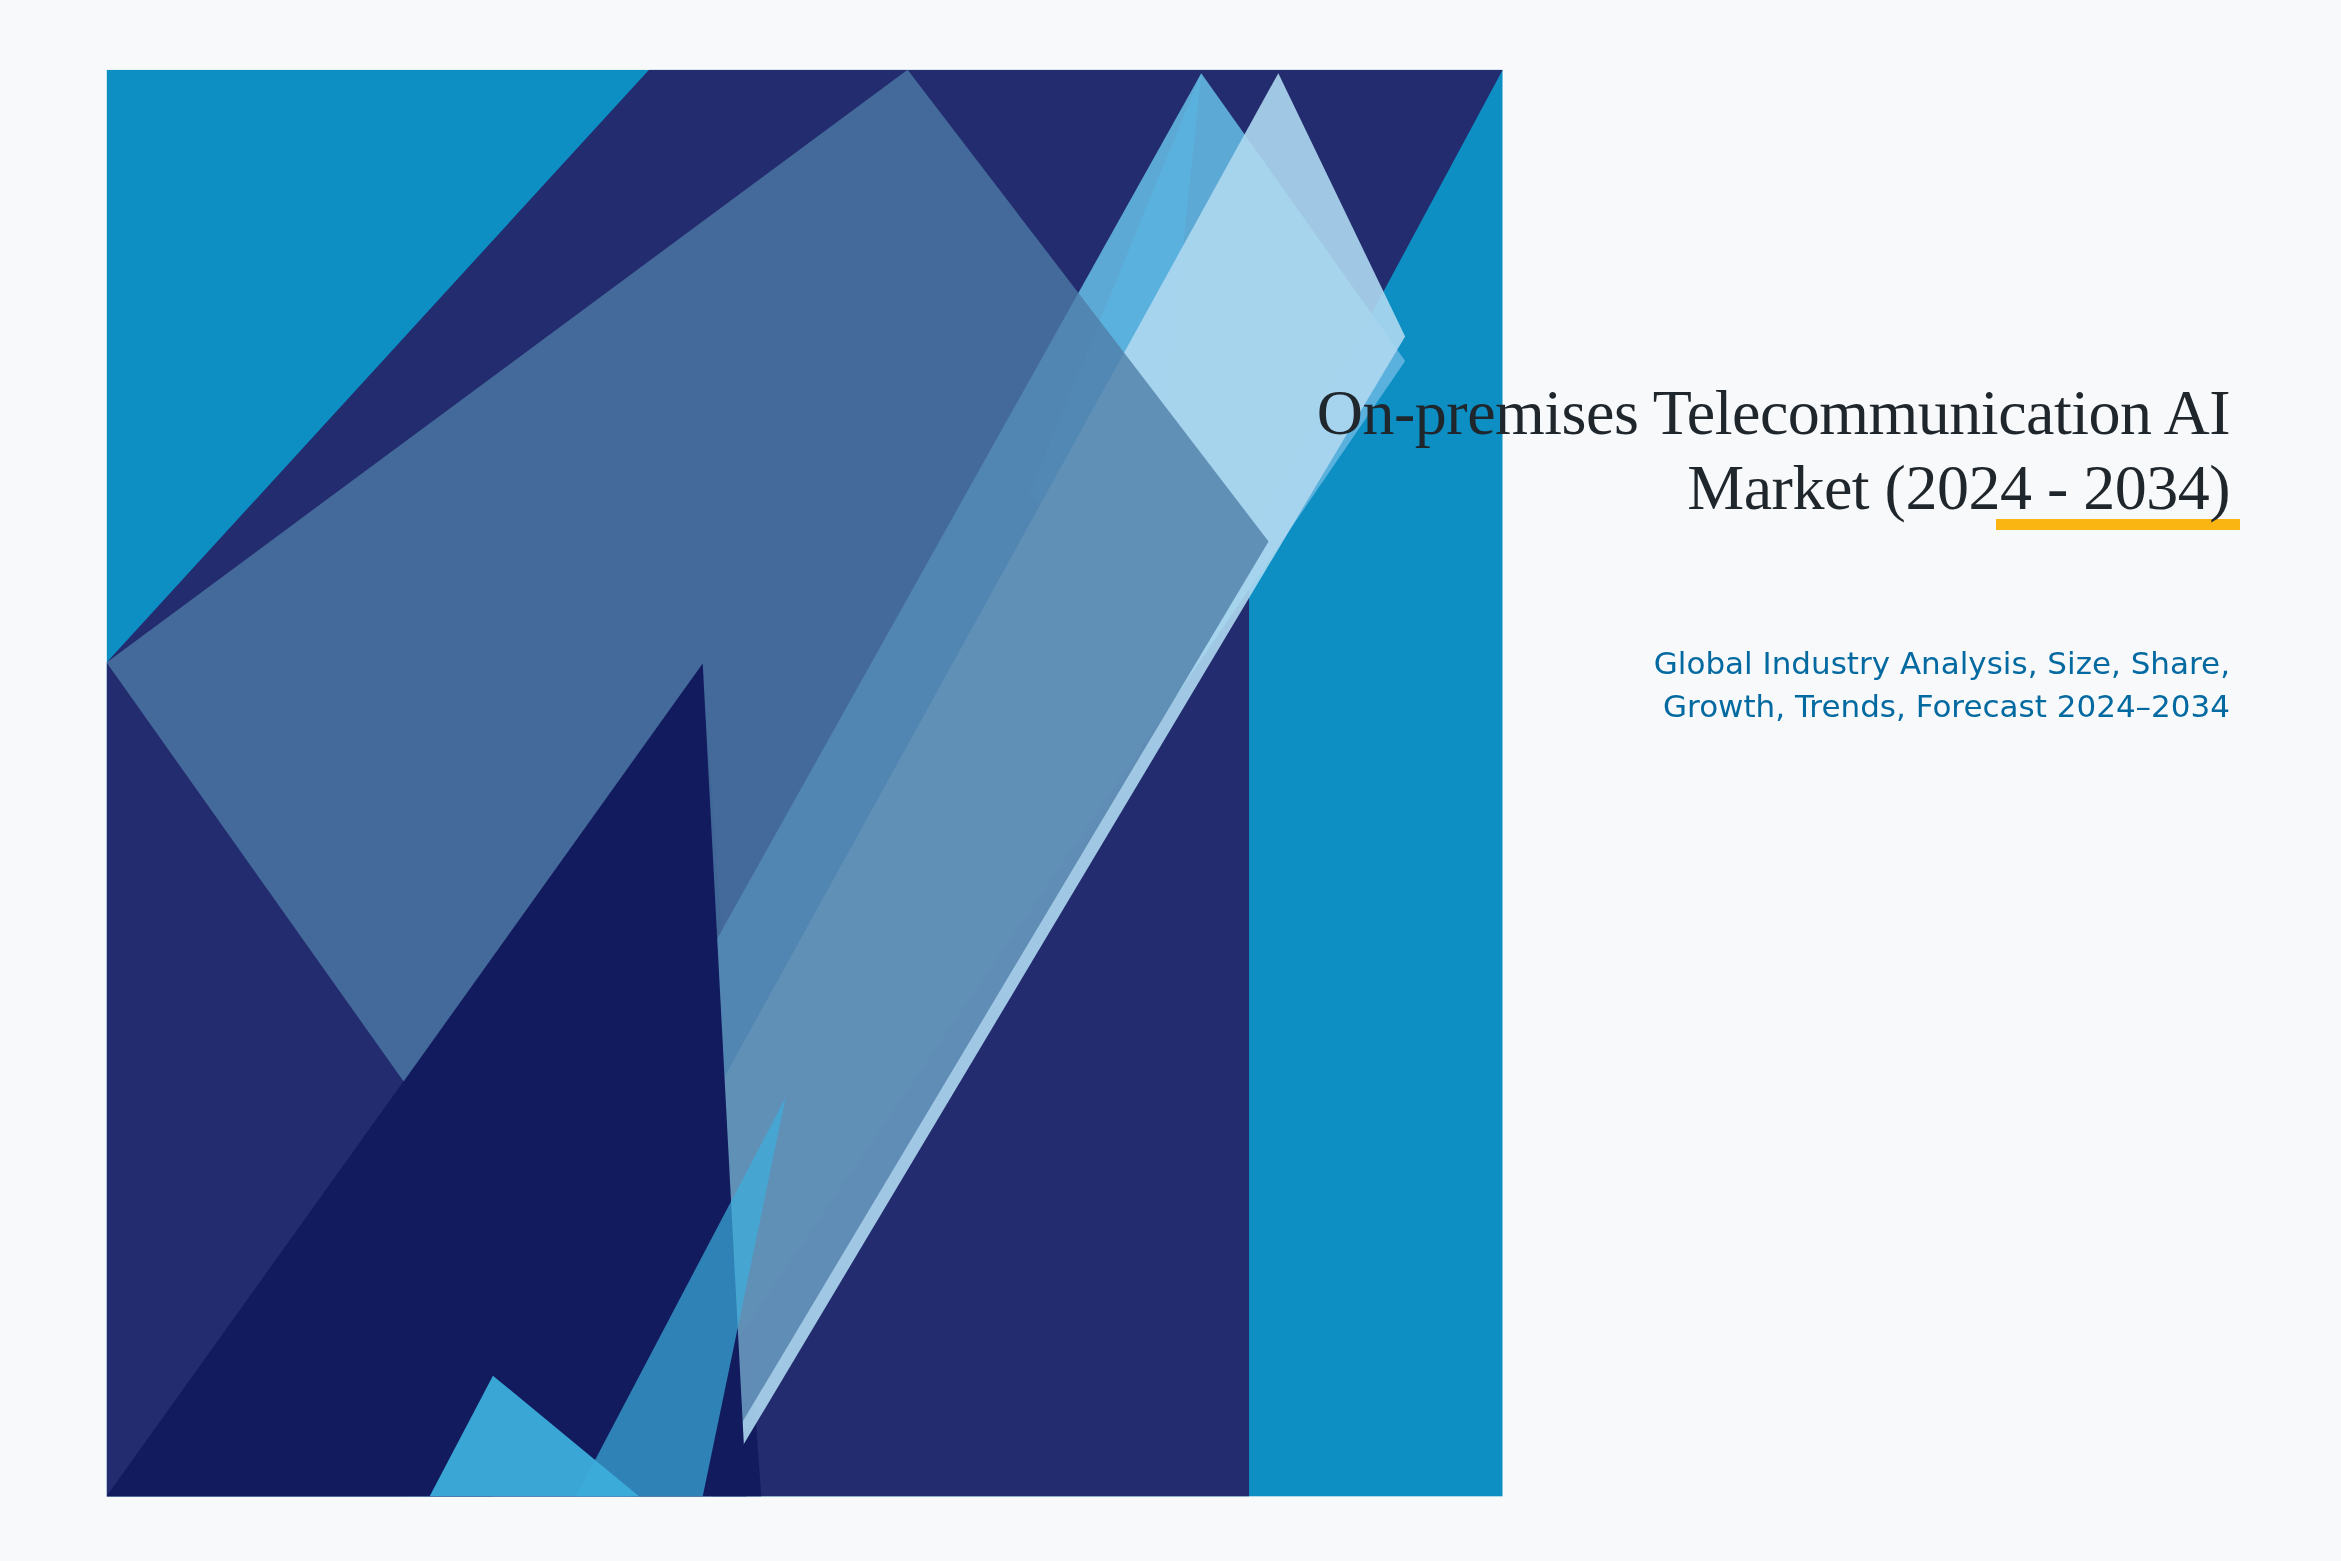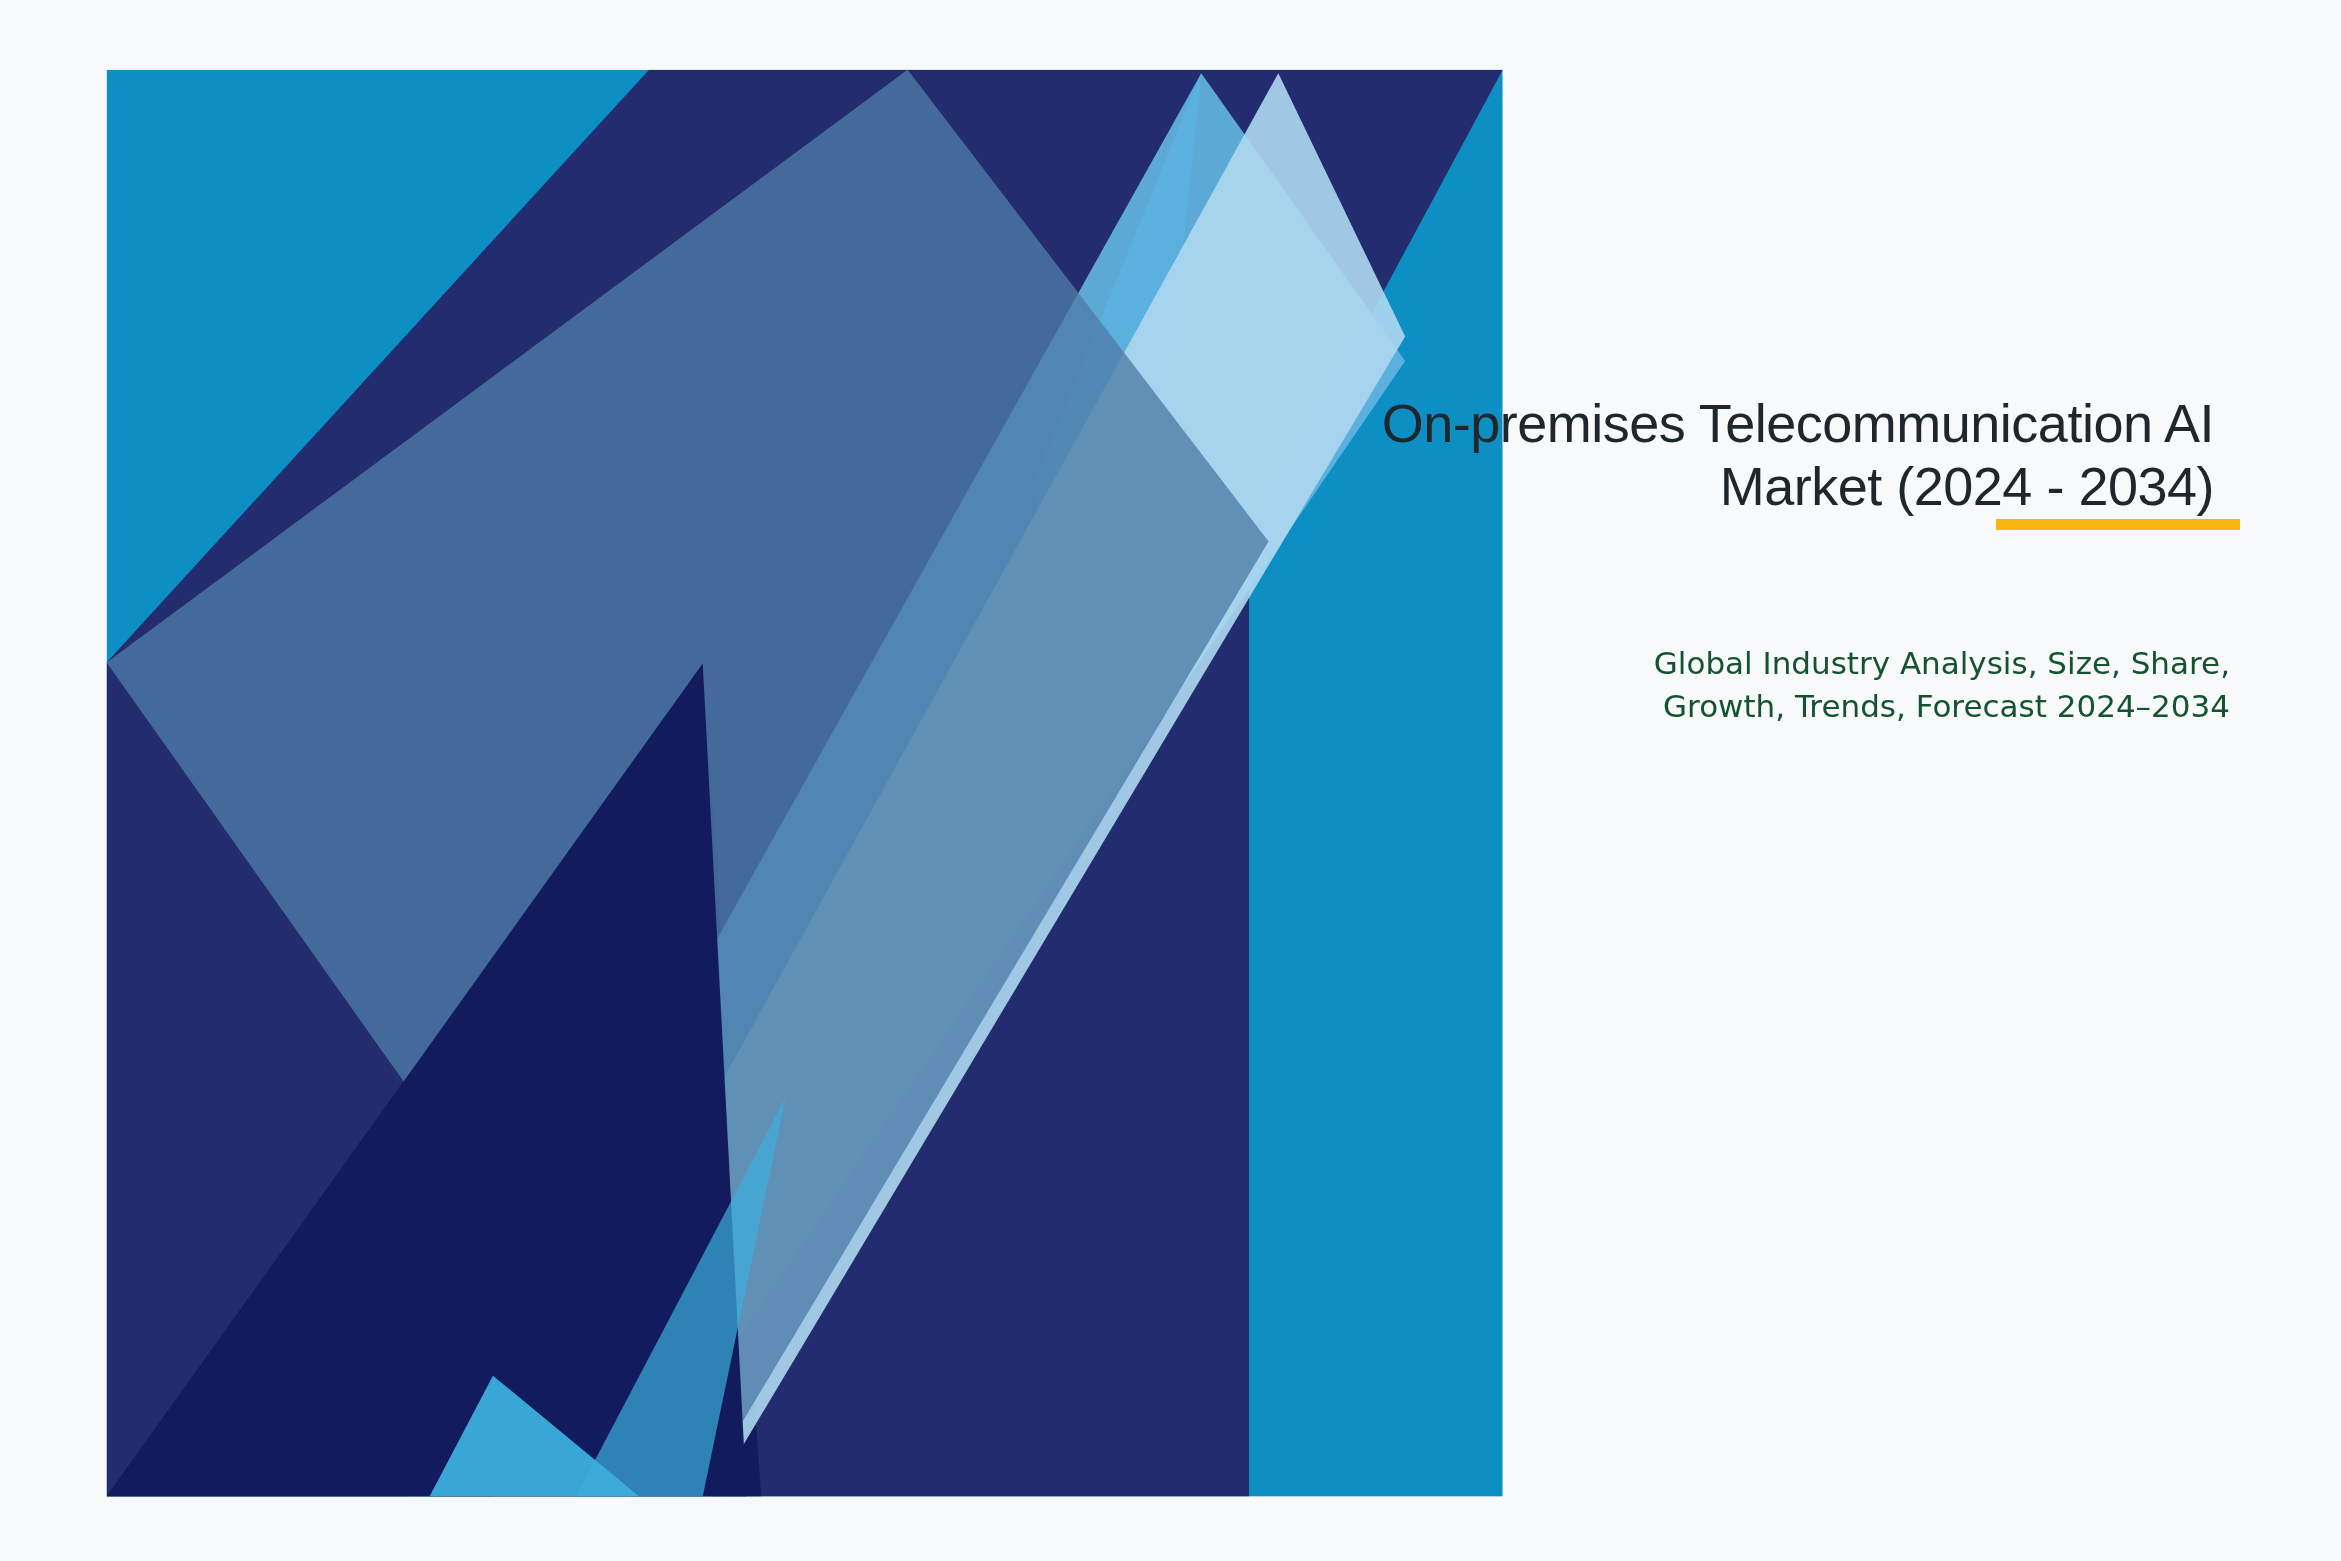--- a/index.html
+++ b/index.html
@@ -30,24 +30,24 @@
   }
   
   #text-block {
     position: absolute;
     left: 898px;
     top: 376px;
     width: 1332px;
     text-align: right;
   }
   #title {
-    margin: 16px;
-    font-family: Liberation Sans, sans-serif;
+    margin: 0;
+    font-family: Liberation Serif, serif;
     font-weight: 400;
-    font-size: 54px;
+    font-size: 64px;
     line-height: 1.17;
     letter-spacing: -0.5px;
     color: #1f262c;
     white-space: pre-line;
     position: relative;
     z-index: 3;
   }
   #highlight-bar {
     position: absolute;
     left: 1996px;
@@ -61,21 +61,21 @@
     position: absolute;
     left: 1269px;
     top: 642px;
     width: 961px;
     margin: 0;
     text-align: right;
     font-family: "DejaVu Sans", sans-serif;
     font-weight: 400;
     font-size: 31px;
     line-height: 1.38;
-    color: #14532d;
+    color: #0369a1;
     white-space: pre-line;
     z-index: 3;
   }
 </style>
 </head>
 <body>
 
 <div id="cover">
 
   <svg id="artwork" viewBox="0 0 4800 3200" xmlns="http://www.w3.org/2000/svg" aria-hidden="true">

